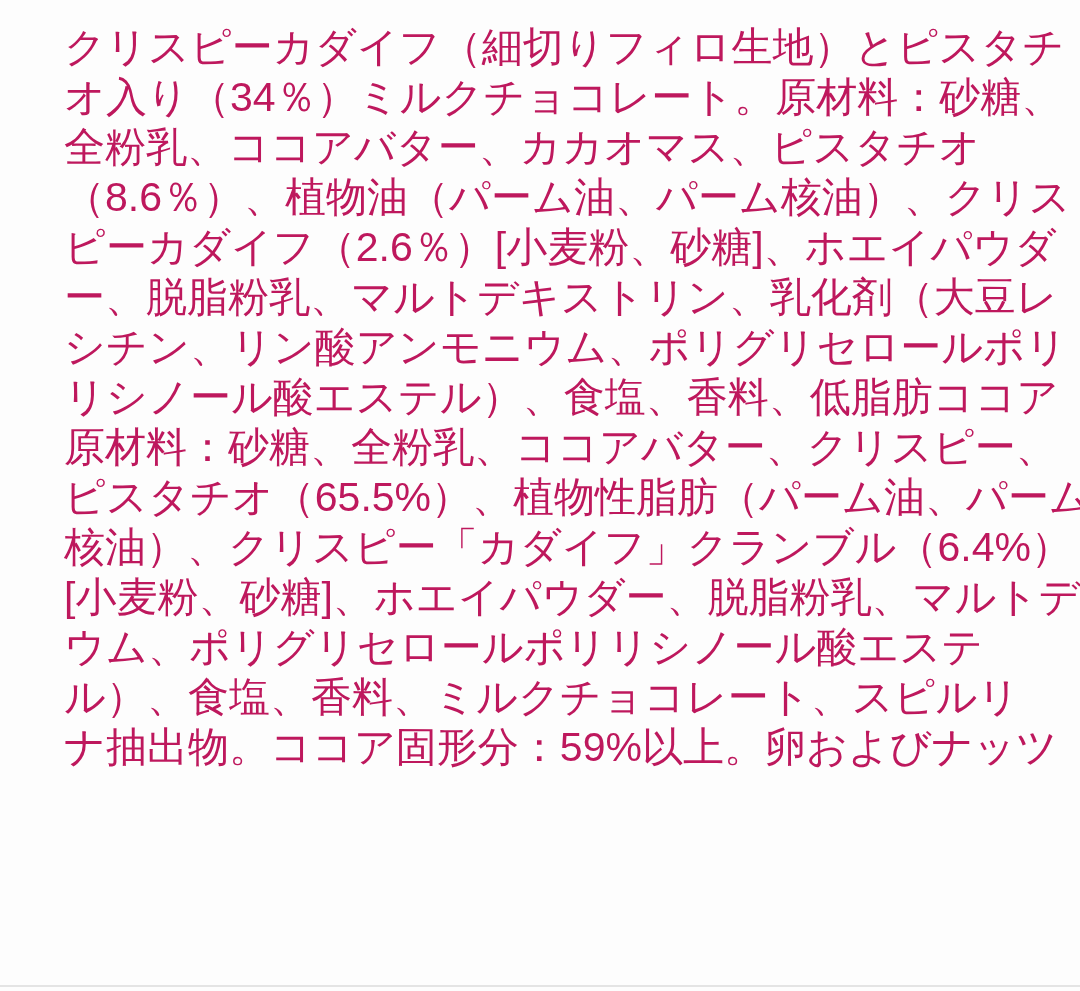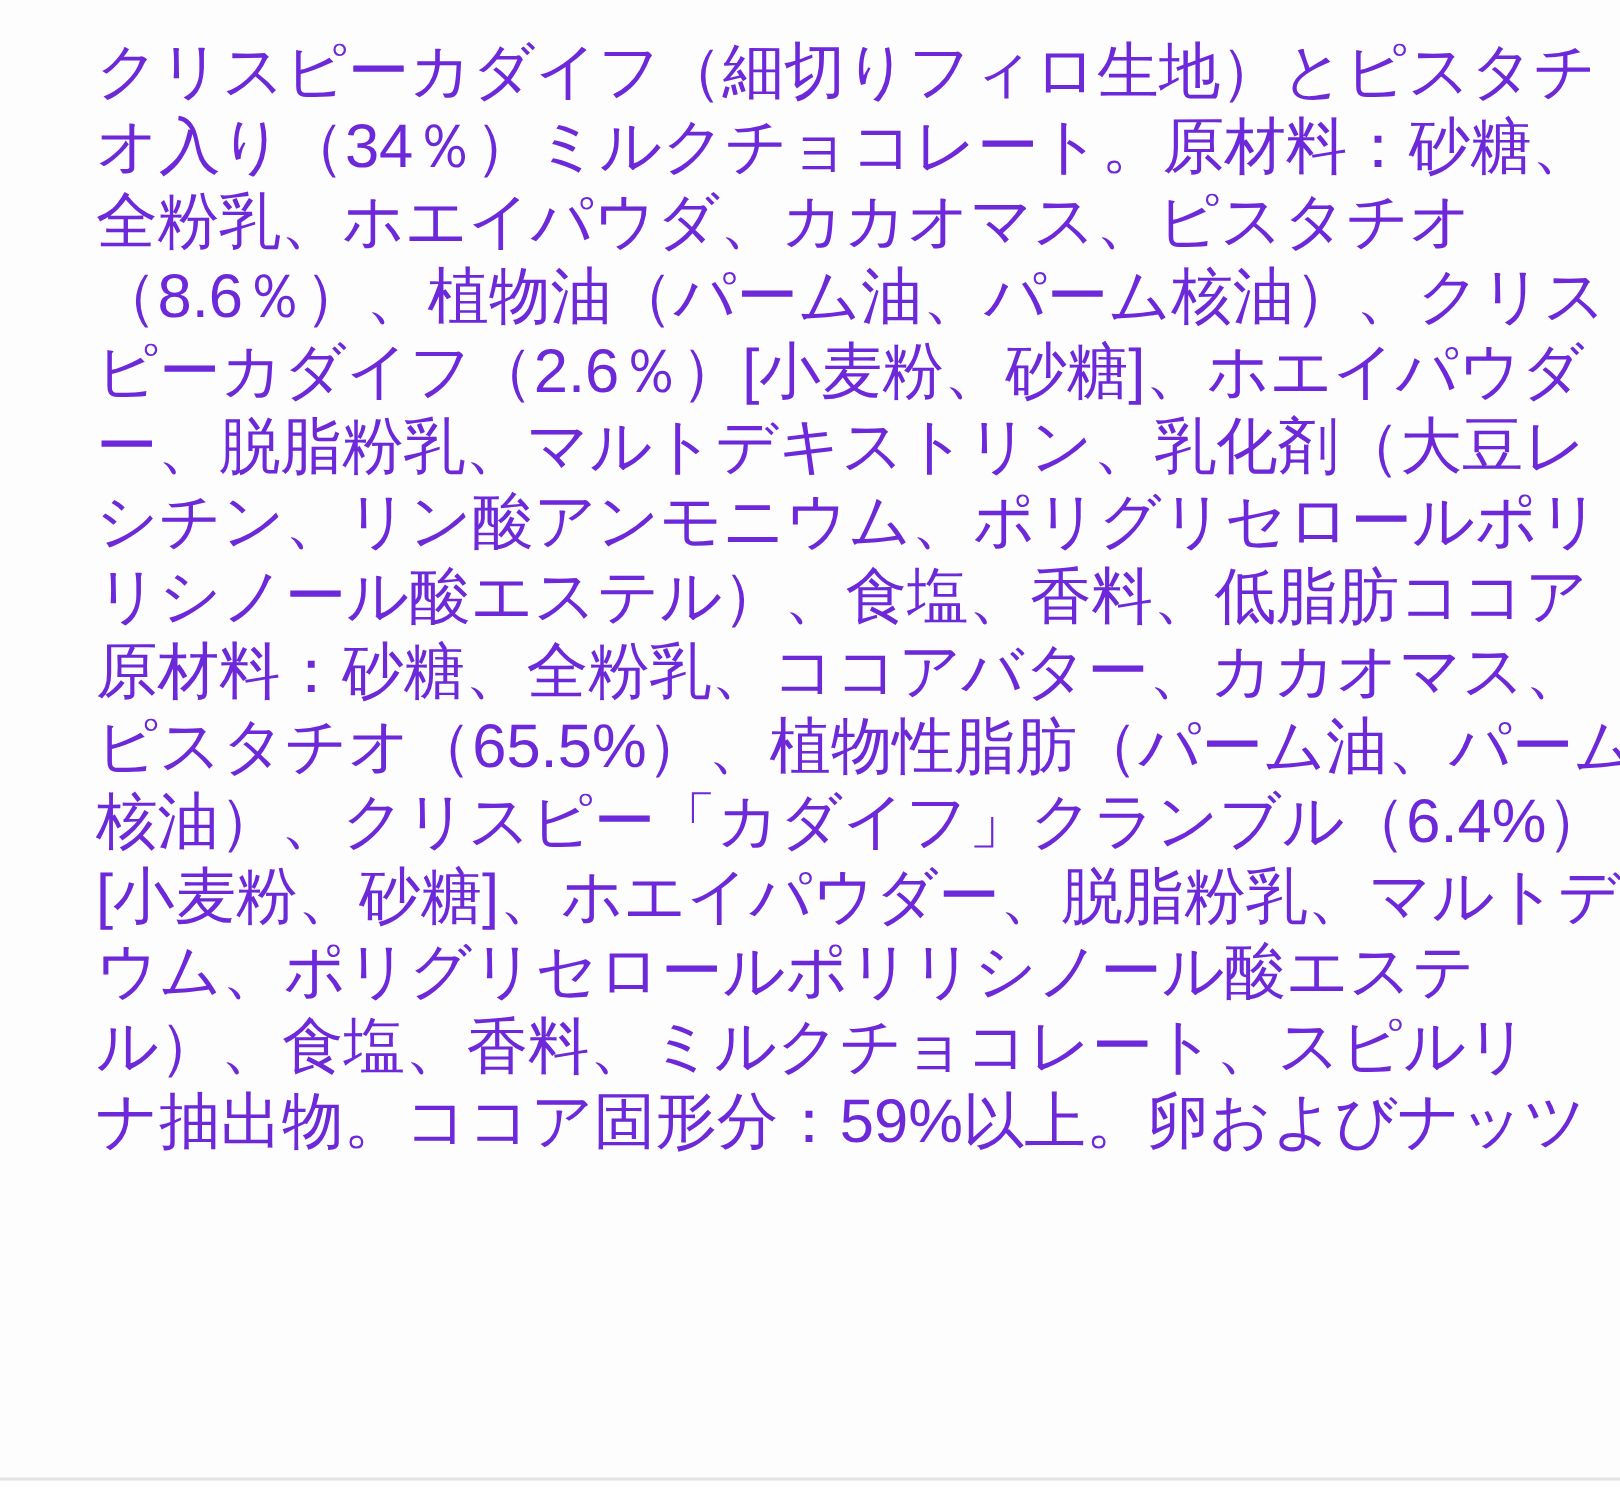--- a/index.html
+++ b/index.html
@@ -16,21 +16,21 @@
     width: 1080px;
     height: 991px;
     background: #fdfdfd;
     box-sizing: border-box;
   }
   .text-block {
     position: absolute;
     top: 22px;
     left: 64px;
     right: 0;
-    color: #6d28d9;
+    color: #be185d;
     font-size: 41px;
     line-height: 50px;
     font-weight: 400;
   }
   .text-line {
     white-space: nowrap;
     height: 50px;
   }
   .bottom-divider {
     position: absolute;
@@ -41,27 +41,27 @@
     background: #e4e4e4;
   }
 </style>
 </head>
 <body>
 
 <div class="page">
   <div class="text-block">
     <div class="text-line">クリスピーカダイフ（細切りフィロ生地）とピスタチ</div>
     <div class="text-line">オ入り（34％）ミルクチョコレート。原材料：砂糖、</div>
-    <div class="text-line">全粉乳、ホエイパウダ、カカオマス、ピスタチオ</div>
+    <div class="text-line">全粉乳、ココアバター、カカオマス、ピスタチオ</div>
     <div class="text-line">（8.6％）、植物油（パーム油、パーム核油）、クリス</div>
     <div class="text-line">ピーカダイフ（2.6％）[小麦粉、砂糖]、ホエイパウダ</div>
     <div class="text-line">ー、脱脂粉乳、マルトデキストリン、乳化剤（大豆レ</div>
     <div class="text-line">シチン、リン酸アンモニウム、ポリグリセロールポリ</div>
     <div class="text-line">リシノール酸エステル）、食塩、香料、低脂肪ココア</div>
-    <div class="text-line">原材料：砂糖、全粉乳、ココアバター、カカオマス、</div>
+    <div class="text-line">原材料：砂糖、全粉乳、ココアバター、クリスピー、</div>
     <div class="text-line">ピスタチオ（65.5%）、植物性脂肪（パーム油、パーム</div>
     <div class="text-line">核油）、クリスピー「カダイフ」クランブル（6.4%）</div>
     <div class="text-line">[小麦粉、砂糖]、ホエイパウダー、脱脂粉乳、マルトデ</div>
     <div class="text-line">ウム、ポリグリセロールポリリシノール酸エステ</div>
     <div class="text-line">ル）、食塩、香料、ミルクチョコレート、スピルリ</div>
     <div class="text-line">ナ抽出物。ココア固形分：59%以上。卵およびナッツ</div>
   </div>
   <div class="bottom-divider"></div>
 </div>
 

